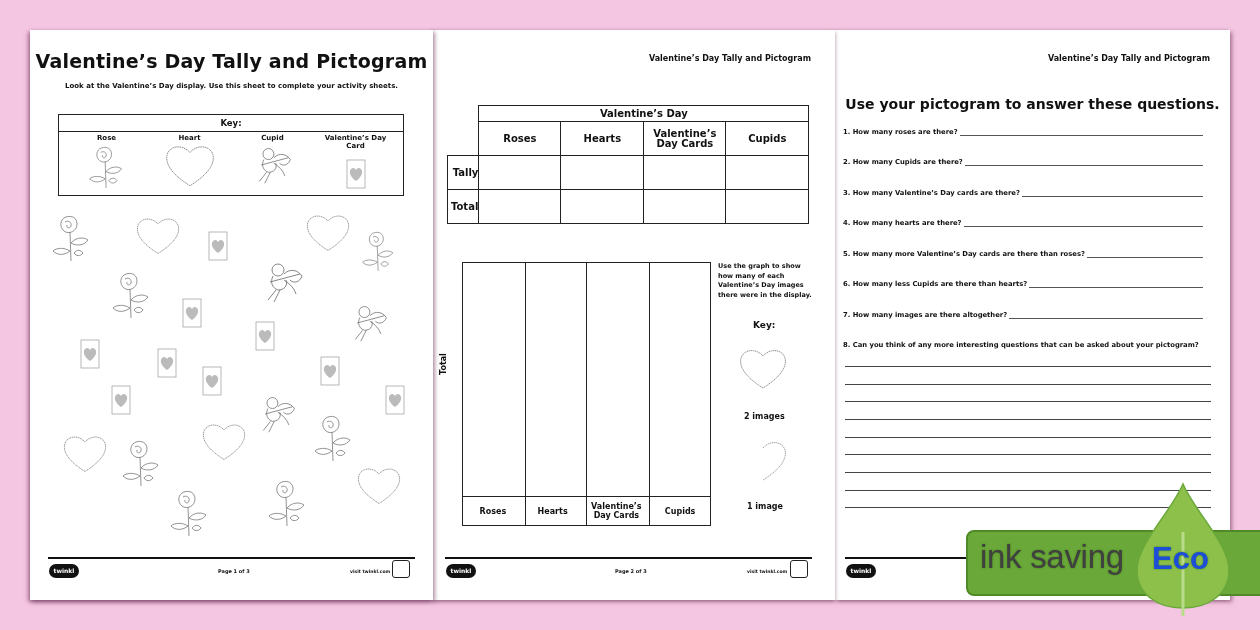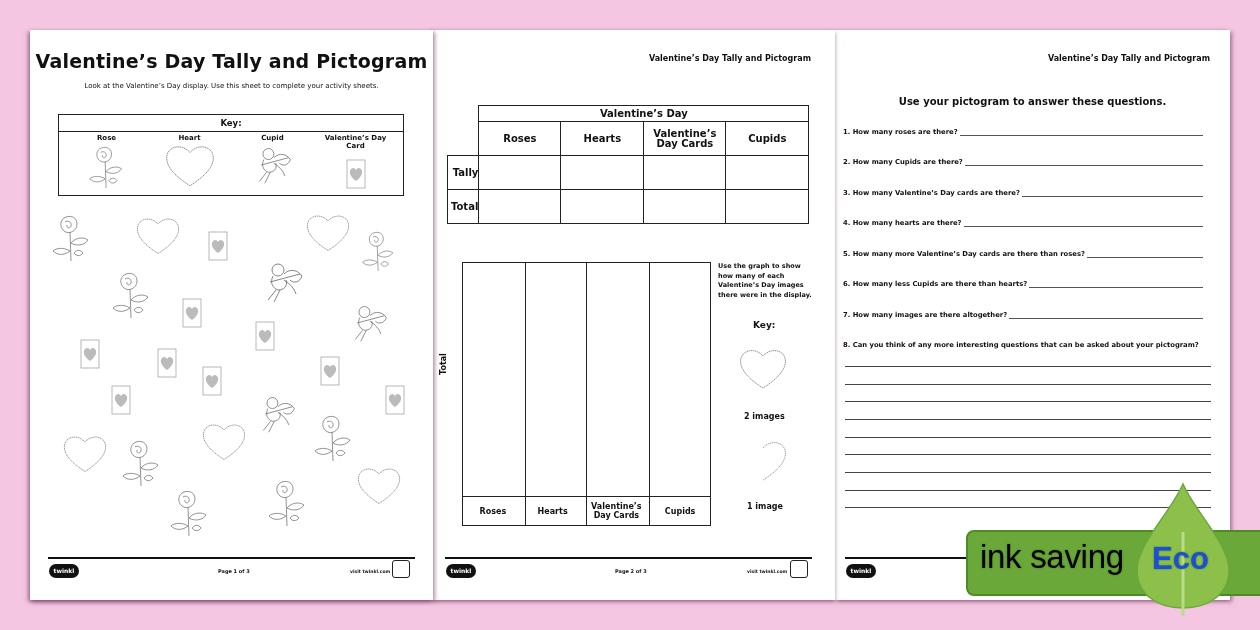--- a/index.html
+++ b/index.html
@@ -5,21 +5,21 @@
   * { box-sizing: border-box; margin: 0; padding: 0; }
   html, body { width: 1260px; height: 630px; overflow: hidden; }
   body { background: #f5c6e2; font-family: "DejaVu Sans", sans-serif; color: #111; position: relative; }
   .page { position: absolute; top: 30px; height: 570px; background: #fff; box-shadow: -2px 2px 4px rgba(90,30,70,0.5), 2px 2px 4px rgba(90,30,70,0.45); }
   #p1 { left: 30px; width: 403px; z-index: 3; }
   #p2 { left: 433px; width: 402px; z-index: 2; box-shadow: -3px 0 3px rgba(0,0,0,0.18), 0 2px 4px rgba(90,30,70,0.5); }
   #p3 { left: 835px; width: 395px; z-index: 1; box-shadow: -3px 0 3px rgba(0,0,0,0.18), 2px 2px 4px rgba(90,30,70,0.5); }
 
   .abs { position: absolute; }
   .title1 { left: 0; width: 403px; top: 20px; text-align: center; font-weight: bold; font-size: 19px; letter-spacing: 0.2px; }
-  .sub1 { left: 0; width: 403px; top: 52px; text-align: center; font-size: 7px; font-weight: normal; }
+  .sub1 { left: 0; width: 403px; top: 52px; text-align: center; font-size: 7px; font-weight: bold; }
   .keybox { left: 28px; top: 84px; width: 346px; height: 82px; border: 1.5px solid #222; }
   .keybox .khead { height: 17px; border-bottom: 1.5px solid #222; text-align: center; font-size: 8.5px; font-weight: bold; line-height: 16px; }
   .keybox .kitems { display: flex; justify-content: space-around; padding: 2px 6px 0; }
   .kitem { width: 80px; text-align: center; font-size: 7px; font-weight: bold; }
   .kitem svg { display: block; margin: 2px auto 0; }
 
   .runhead { top: 24px; right: 24px; font-size: 8px; font-weight: bold; }
   .footer-line { height: 2px; background: #111; }
   .twinkl-logo { width: 30px; height: 14px; background: #111; border-radius: 8px; color: #fff; font-size: 6px; font-weight: bold; text-align: center; line-height: 14px; }
   .pagenum { font-size: 5px; font-weight: bold; }
@@ -29,27 +29,27 @@
   table.tally { position: absolute; left: 14px; top: 75px; border-collapse: collapse; }
   table.tally td { border: 1.5px solid #222; font-size: 10px; font-weight: bold; text-align: center; }
 
   .picto { position: absolute; left: 29px; top: 232px; width: 249px; height: 264px; border: 1.5px solid #222; }
   .picto .col { position: absolute; top: 0; bottom: 0; border-left: 1.5px solid #222; }
   .picto .labrow { position: absolute; left: 0; right: 0; bottom: 0; height: 29px; border-top: 1.5px solid #222; display: flex; }
   .picto .labrow div { flex: 1; font-size: 8px; font-weight: bold; text-align: center; display: flex; align-items: center; justify-content: center; line-height: 9px; }
   .ytitle { left: 6px; top: 345px; transform: rotate(-90deg); transform-origin: left top; font-size: 8px; font-weight: bold; }
   .picnote { left: 285px; top: 232px; width: 100px; font-size: 6.5px; font-weight: bold; line-height: 9.5px; }
 
-  .qhead { left: 0; width: 395px; top: 66px; text-align: center; font-size: 10px; font-weight: bold; }
+  .qhead { left: 0; width: 395px; top: 66px; text-align: center; font-size: 14px; font-weight: bold; }
   .qrow { left: 8px; width: 360px; display: flex; align-items: flex-end; font-size: 6.8px; font-weight: bold; }
   .qrow .line { flex: 1; border-bottom: 1px solid #555; margin-left: 2px; height: 6px; }
   .wline { left: 10px; width: 366px; height: 0; border-top: 1px solid #444; }
 
   .eco { position: absolute; left: 966px; top: 530px; width: 300px; height: 66px; background: #6aa83a; border: 2px solid #4f8a26; border-radius: 8px 0 0 8px; z-index: 10; }
-  .eco .ink { position: absolute; left: 12px; top: 6px; font-family: "Liberation Sans", sans-serif; font-size: 33px; color: #000000; letter-spacing: -0.3px; text-shadow: 0 0 2px #3f7a18; }
+  .eco .ink { position: absolute; left: 12px; top: 6px; font-family: "Liberation Sans", sans-serif; font-size: 33px; color: #404040; letter-spacing: -0.3px; text-shadow: 0 0 2px #3f7a18; }
   .leaf { position: absolute; left: 1133px; top: 482px; z-index: 11; }
   .eco-word { position: absolute; left: 1152px; top: 541px; z-index: 12; font-family: "Liberation Sans", sans-serif; font-weight: bold; font-size: 31px; color: #1d4ed8; text-shadow: 0 0 2px #3f7a18; }
 </style>
 </head>
 <body>
 
 <svg width="0" height="0" style="position:absolute">
   <defs>
     <symbol id="heart" viewBox="0 0 50 42">
       <path d="M25 40 C 6 28 1 18 3 10 C 6 1 18 0 25 8 C 32 0 44 1 47 10 C 49 18 44 28 25 40 Z" fill="none" stroke="#888" stroke-width="0.9" stroke-dasharray="1.5 0.6"></path>

